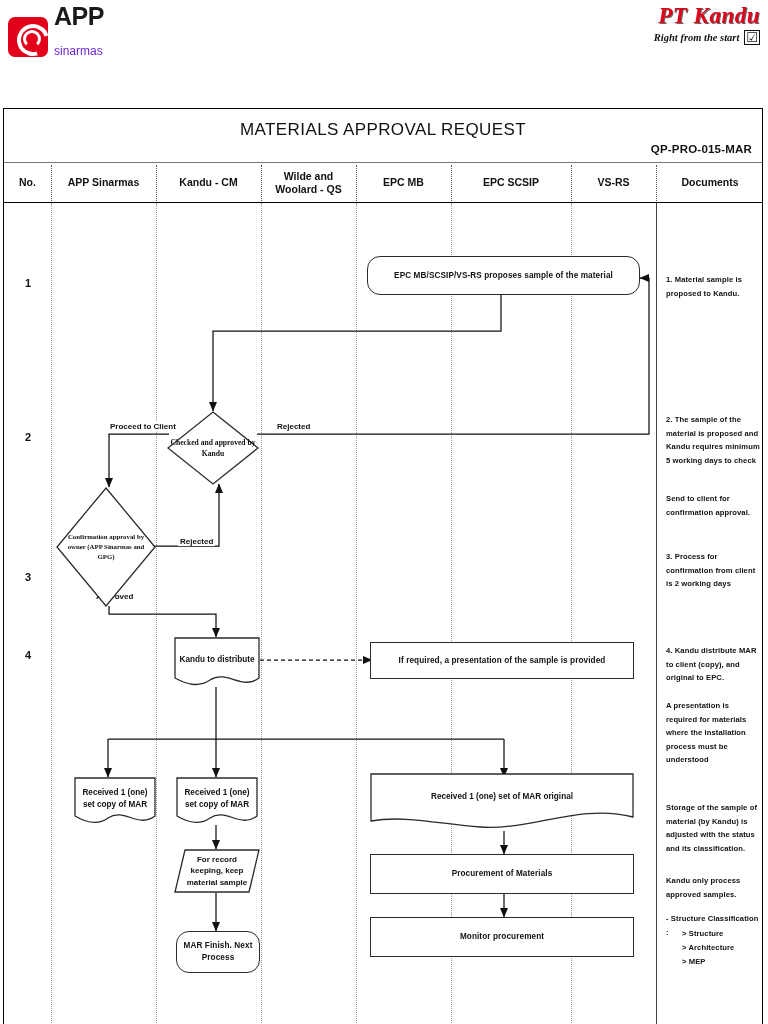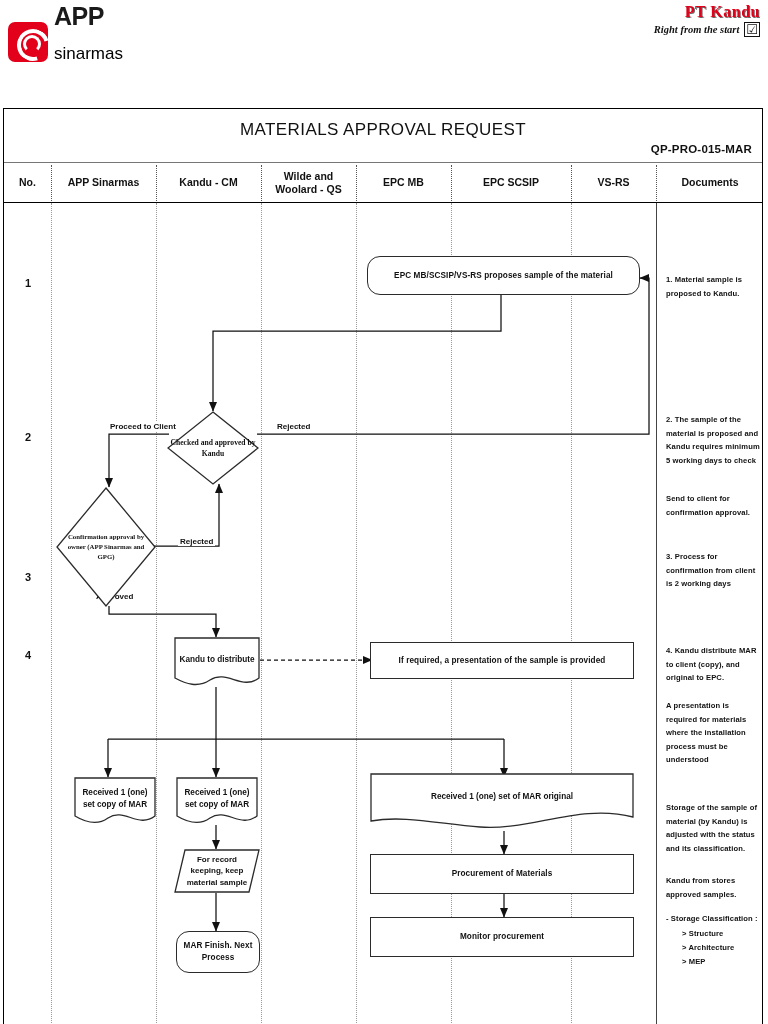--- a/index.html
+++ b/index.html
@@ -9,23 +9,23 @@
   
   #letterhead{position:absolute;left:0;top:0;width:768px;height:62px;}
   #app-logo{position:absolute;left:8px;top:4px;display:flex;align-items:flex-end;gap:6px;}
   #app-mark{width:40px;height:40px;border-radius:7px;background:#e2001a;position:relative;overflow:hidden;}
   #app-mark::before{content:"";position:absolute;left:9px;top:7px;width:24px;height:24px;border-radius:50%;
       border:4px solid #ffffff;border-right-color:transparent;transform:rotate(28deg);}
   #app-mark::after{content:"";position:absolute;left:15px;top:13px;width:12px;height:12px;border-radius:50%;
       border:3px solid #ffffff;border-bottom-color:transparent;}
   .app-txt{line-height:1;}
   #app-word{font-size:25px;font-weight:bold;letter-spacing:-0.5px;color:#1a1a1a;}
-  #app-sub{font-size:17px;color:#000000;margin-top:16px;}
+  #app-sub{font-size:12px;color:#6d28d9;margin-top:16px;}
   #kandu-logo{position:absolute;right:8px;top:3px;text-align:right;}
-  #kandu-word{font-size:16px;font-weight:bold;color:#e2001a;letter-spacing:0.5px;
+  #kandu-word{font-size:23px;font-weight:bold;font-style:italic;color:#e2001a;letter-spacing:0.5px;
       text-shadow:1px 1px 0 #6b6b6b;font-family:"Liberation Serif","DejaVu Serif",serif;}
   #kandu-tag-row{display:flex;align-items:center;justify-content:flex-end;gap:5px;margin-top:1px;}
   #kandu-tag{font-size:10.5px;font-weight:bold;font-style:italic;color:#111;
       font-family:"Liberation Serif","DejaVu Serif",serif;}
   #kandu-check{font-size:13px;line-height:1;border:1.5px solid #111;padding:0 1px;}
 
   
   #sheet{position:absolute;left:3px;top:64px;width:760px;height:952px;border:1.2px solid #000;box-sizing:border-box;margin-top:44px;}
   #title-band{position:absolute;left:0;top:0;width:100%;height:54px;border-bottom:1.6px solid #777;box-sizing:border-box;}
   #doc-title{position:absolute;left:0;top:11px;width:100%;text-align:center;font-size:17px;letter-spacing:.4px;}
@@ -233,19 +233,19 @@
 
   <div class="node rect" style="left:366px;top:808px;width:264px;height:40px;padding:0 8px;">Monitor procurement</div>
 
   <div class="docnote" style="left:662px;top:164px;">1. Material sample is proposed to Kandu.</div>
   <div class="docnote" style="left:662px;top:304px;">2. The sample of the material is proposed and Kandu requires minimum 5 working days to check</div>
   <div class="docnote" style="left:662px;top:383px;">Send to client for confirmation approval.</div>
   <div class="docnote" style="left:662px;top:441px;">3. Process for confirmation from client is 2 working days</div>
   <div class="docnote" style="left:662px;top:535px;">4. Kandu distribute MAR to client (copy), and original to EPC.</div>
   <div class="docnote" style="left:662px;top:590px;">A presentation is required for materials where the installation process must be understood</div>
   <div class="docnote" style="left:662px;top:692px;">Storage of the sample of material (by Kandu) is adjusted with the status and its classification.</div>
-  <div class="docnote" style="left:662px;top:765px;">Kandu from stores approved samples.</div>
-  <div class="docnote" style="left:662px;top:803px;">- Storage Classification :</div>
+  <div class="docnote" style="left:662px;top:765px;">Kandu only process approved samples.</div>
+  <div class="docnote" style="left:662px;top:803px;">- Structure Classification :</div>
   <div class="docnote" style="left:678px;top:818px;">&gt; Structure</div>
   <div class="docnote" style="left:678px;top:832px;">&gt; Architecture</div>
   <div class="docnote" style="left:678px;top:846px;">&gt; MEP</div>
 
 </div>
 
 </body></html>

